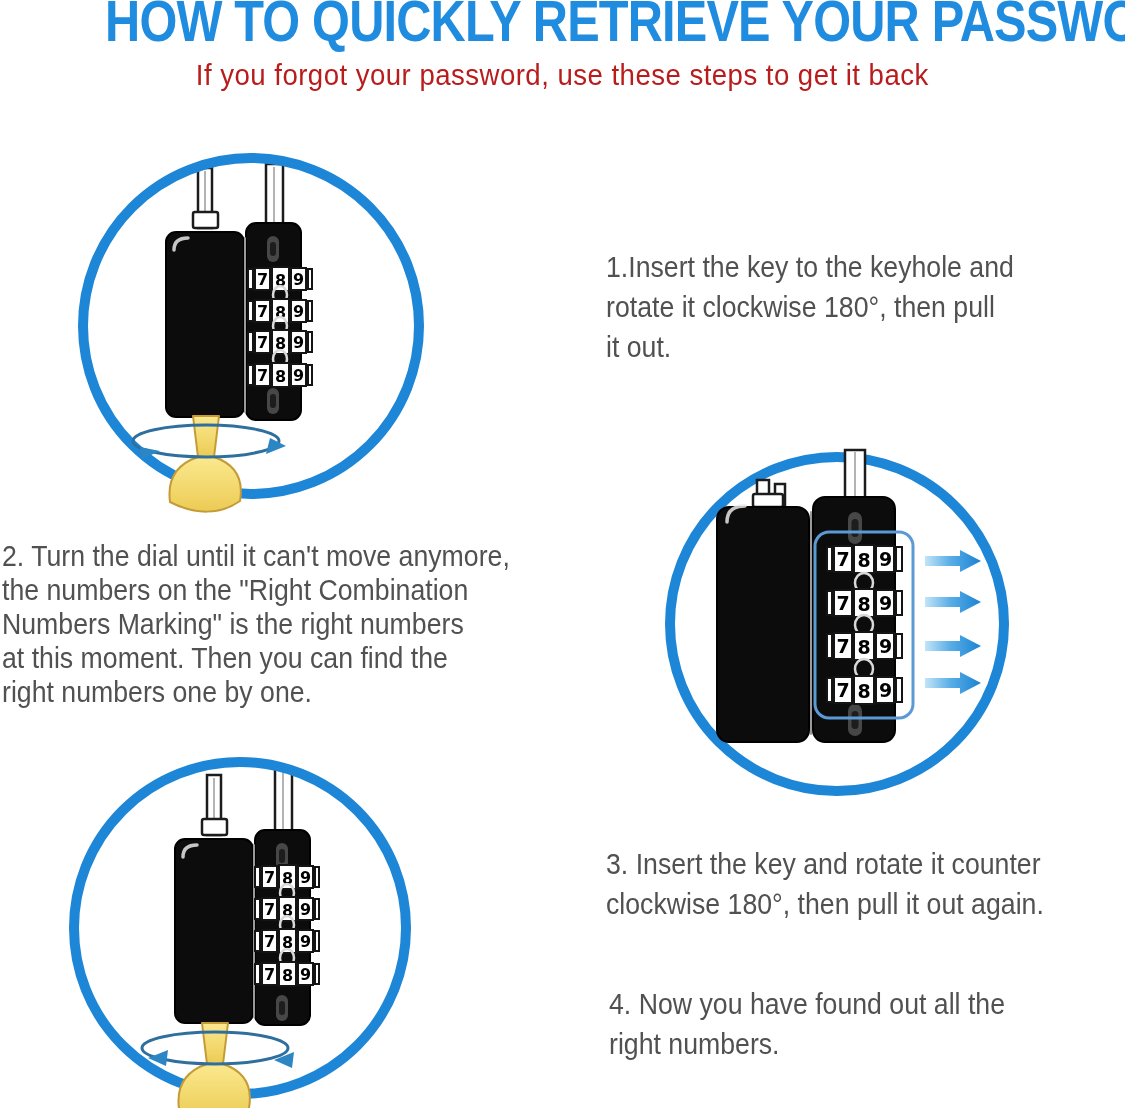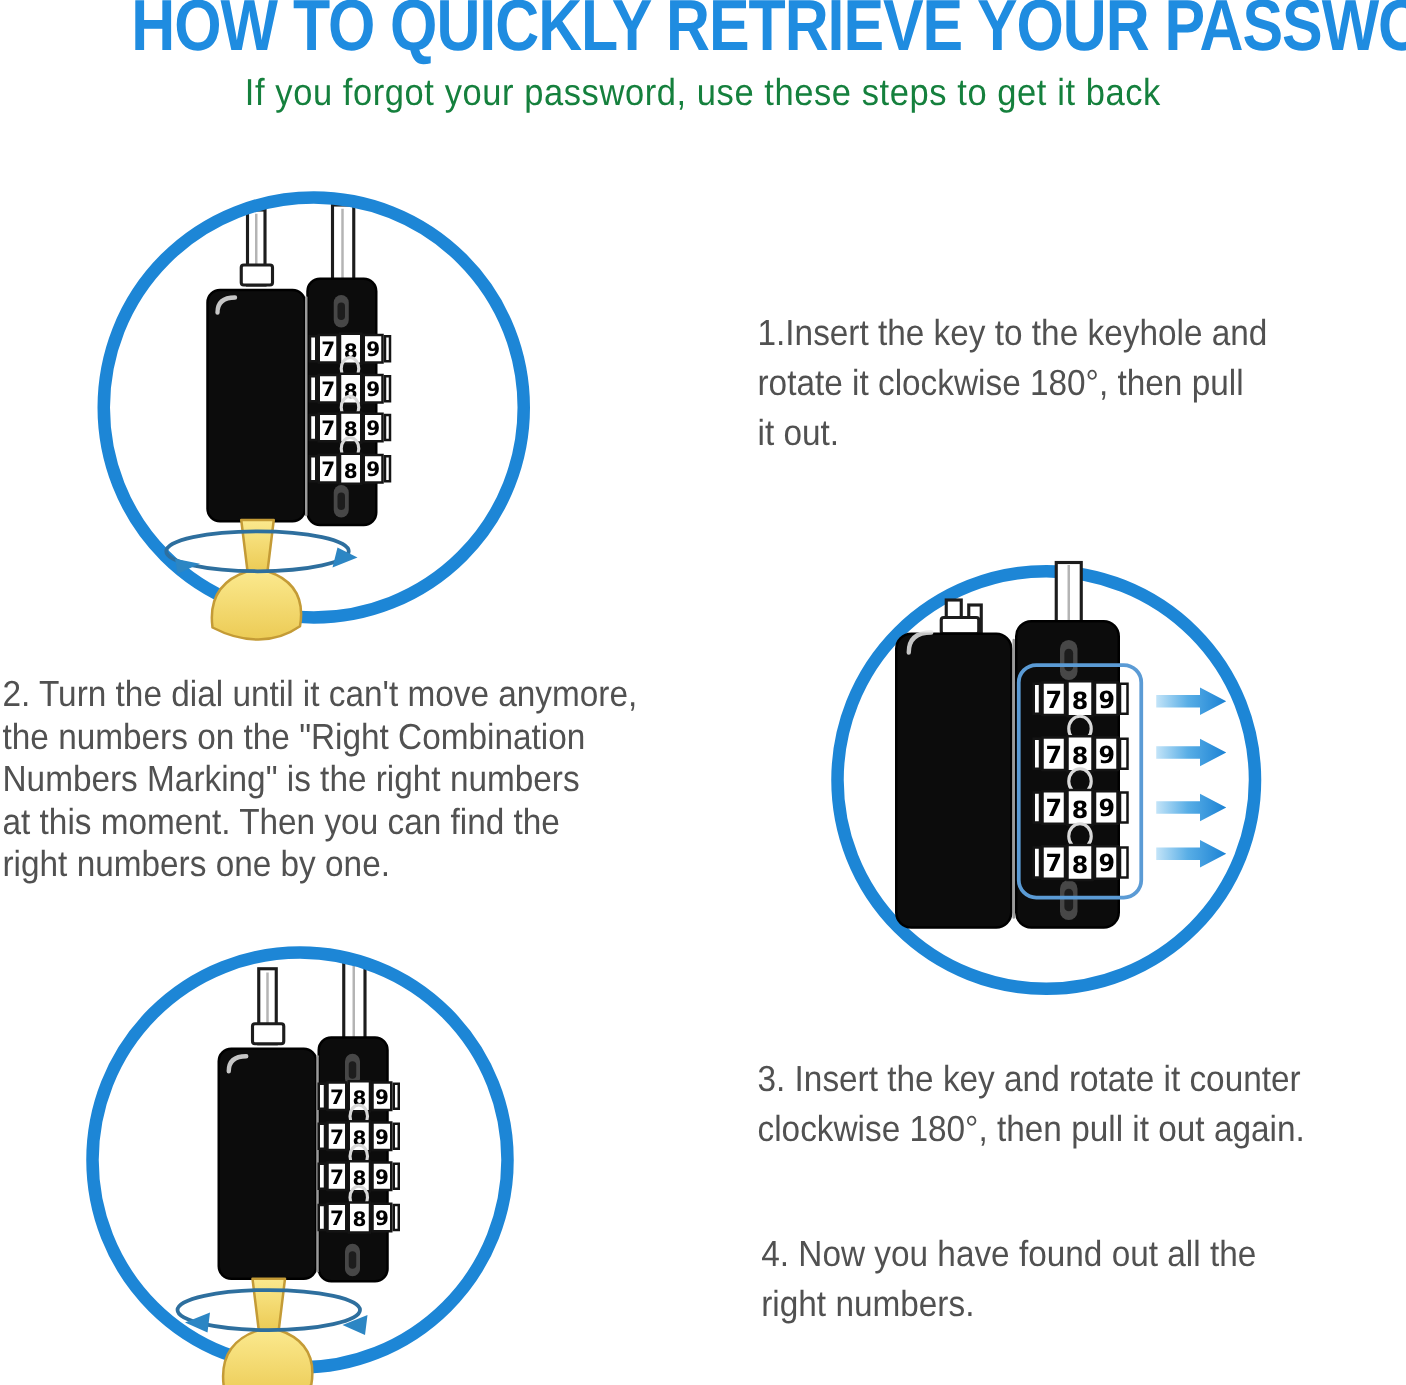--- a/index.html
+++ b/index.html
@@ -2,21 +2,21 @@
 <html><head>
 <meta charset="utf-8">
 <style>
   html,body{margin:0;padding:0;background:#fff;}
   .page{position:relative;width:1125px;height:1108px;background:#fff;overflow:hidden;
         font-family:"Liberation Sans",sans-serif;}
   .title{position:absolute;top:-8px;left:0;width:100%;margin:0;text-align:center;
          font-size:58px;font-weight:700;color:#1f8ce0;line-height:58px;white-space:nowrap;}
   .title span{display:inline-block;transform:scaleX(.84);transform-origin:center;letter-spacing:-1px;}
   .subtitle{position:absolute;top:58px;left:0;width:100%;text-align:center;
-            font-size:30px;color:#15803d;white-space:nowrap;}
+            font-size:30px;color:#b91c1c;white-space:nowrap;}
   .subtitle span{display:inline-block;transform:scaleX(.92);transform-origin:center;letter-spacing:.5px;}
   .step{position:absolute;color:#515151;font-size:29px;transform:scaleX(.92);
         transform-origin:left top;}
   .step div{white-space:nowrap;}
   .step1{left:606px;top:247px;line-height:40px;}
   .step2{left:2px;top:539px;line-height:34px;}
   .step3{left:606px;top:844px;line-height:40px;}
   .step4{left:609px;top:984px;line-height:40px;}
   .fig{position:absolute;overflow:visible;}
   .fig1{left:74px;top:150px;}

